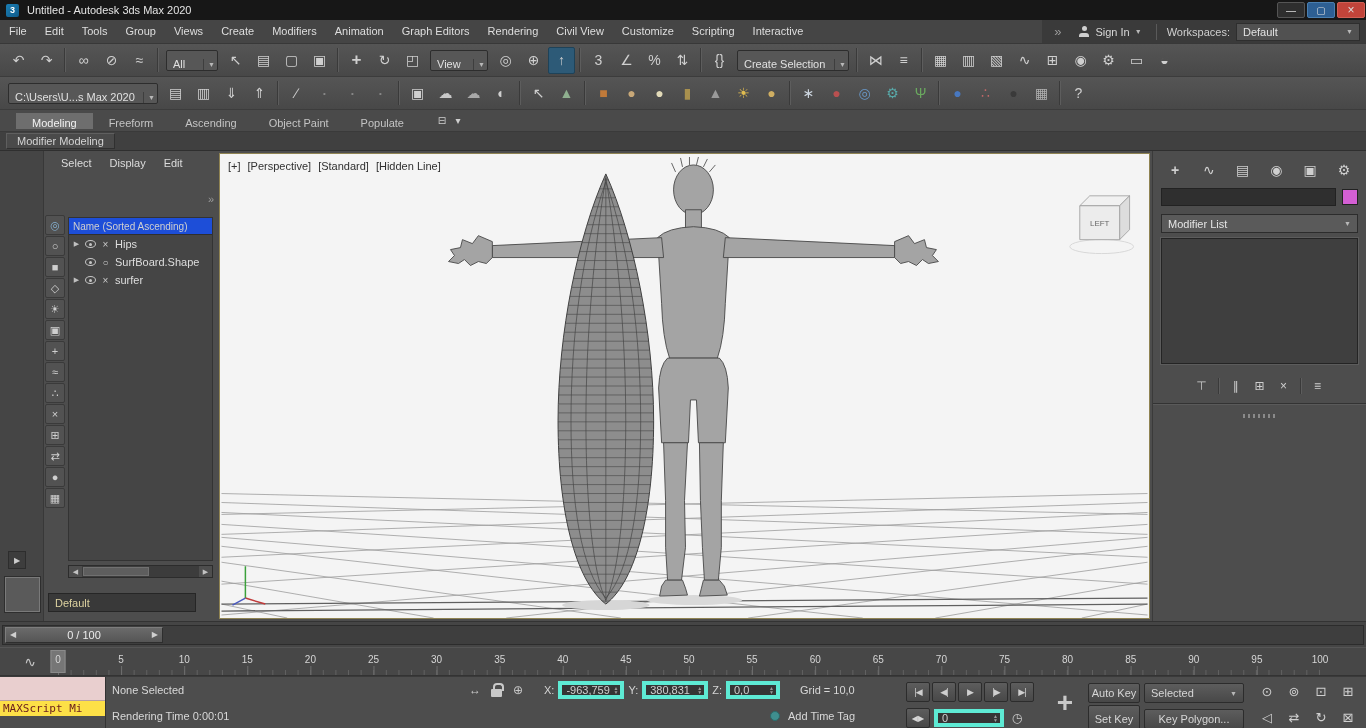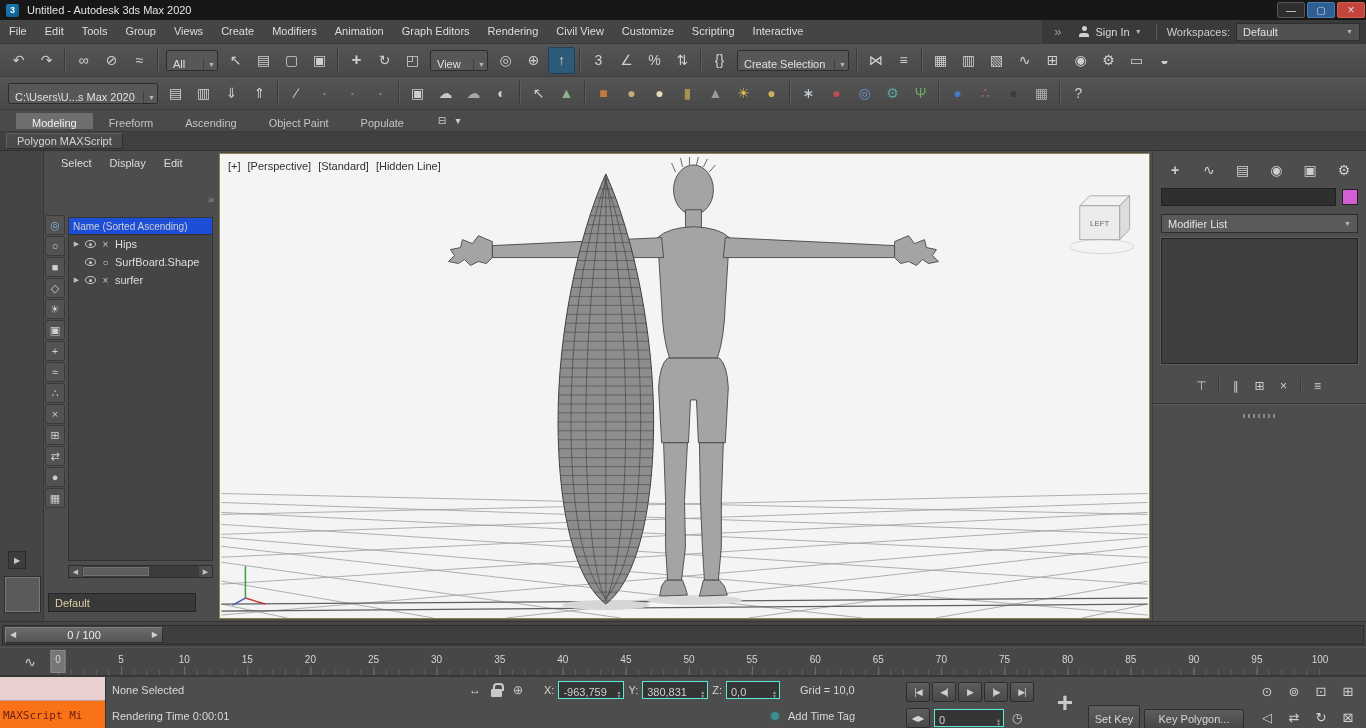--- a/index.html
+++ b/index.html
@@ -109,28 +109,28 @@
   .ruler{position:absolute;left:58px;right:46px;top:0;bottom:0;
     background-image:linear-gradient(90deg,#6d6d6d 1px,transparent 1px),linear-gradient(90deg,#616161 1px,transparent 1px);
     background-size:calc(100%/20) 9px,calc(100%/100) 5px;background-repeat:repeat-x;background-position:left bottom}
   .tick-label{position:absolute;top:6px;transform:translateX(-50%);font-size:10px;color:#d6d6d6}
   .frame-marker{position:absolute;left:0;top:2px;bottom:2px;width:15px;transform:translateX(-50%);background:#767676;border:1px solid #8a8a8a}
 
   
   .statusbar{height:52px;background:#4d4d4d;border-top:1px solid #3a3a3a;position:relative}
   .maxscript{position:absolute;left:0;top:0;width:106px;height:52px;border-right:1px solid #333}
   .maxscript .pink{height:24px;background:#e9cfcf;border-bottom:1px solid #b89f9f}
-  .maxscript .white{height:28px;background:#f97316;color:#6b1d1d;font-family:"DejaVu Sans Mono",monospace;font-size:11px;display:flex;align-items:center;padding:0 3px;white-space:nowrap;overflow:hidden}
+  .maxscript .white{height:15px;background:#fde047;color:#6b1d1d;font-family:"DejaVu Sans Mono",monospace;font-size:11px;display:flex;align-items:center;padding:0 3px;white-space:nowrap;overflow:hidden}
   .sb{position:absolute;height:26px;display:flex;align-items:center;gap:4px}
   .sb-icon{width:18px;height:18px;display:inline-flex;align-items:center;justify-content:center;color:#c9c9c9;font-size:12px}
   .lock-icon{width:11px;height:14px;position:relative;margin:0 3px}
   .lock-icon::before{content:"";position:absolute;left:2px;top:0;width:7px;height:6px;border:2px solid #c9c9c9;border-bottom:none;border-radius:4px 4px 0 0}
   .lock-icon::after{content:"";position:absolute;left:0;top:6px;width:11px;height:8px;background:#c9c9c9;border-radius:1px}
   .coord-label{color:#d4d4d4}
-  .coord-field{width:66px;height:18px;background:#353535;border:1px solid #5eead4;color:#cfcfcf;display:flex;align-items:flex-end;padding:0 2px 0 4px}
+  .coord-field{width:66px;height:18px;background:#353535;border:4px solid #5eead4;color:#cfcfcf;display:flex;align-items:center;padding:0 2px 0 4px}
   .coord-field .val{flex:1;white-space:nowrap;overflow:hidden}
   .spin{display:flex;flex-direction:column;justify-content:center;font-size:5px;color:#9a9a9a;line-height:4px}
   .btn3d{background:linear-gradient(#5d5d5d,#484848);border:1px solid #2c2c2c;border-radius:2px;color:#d6d6d6;display:inline-flex;align-items:center;justify-content:center;font-size:11px}
   .pb-strip{display:flex;gap:2px}
   .pb-strip .tb-btn{width:24px;height:20px;font-size:9px;letter-spacing:-1px;background:linear-gradient(#5d5d5d,#484848);border:1px solid #2c2c2c}
   .bigkey{position:absolute;left:1048px;top:8px;width:34px;height:36px;display:flex;align-items:center;justify-content:center;font-size:28px;font-weight:bold;color:#c9c9c9}
   .nav-strip{display:flex;gap:1px}
   .nav-strip .tb-btn{width:26px;height:24px;font-size:13px}
   .timetag-icon{width:10px;height:10px;border-radius:50%;background:#3f8f8f;border:1px solid #2a6a6a;margin-right:4px}
 </style>
@@ -284,21 +284,21 @@
       <span class="ribbon-tab" data-name="ribbon-tab-selection">Ascending</span>
       <span class="ribbon-tab" data-name="ribbon-tab-object-paint">Object Paint</span>
       <span class="ribbon-tab" data-name="ribbon-tab-populate">Populate</span>
     </span>
   <span class="ribbon-controls" data-name="ribbon-controls">
       <span class="tb-btn" data-name="ribbon-display-icon">⊟</span>
       <span class="tb-btn" data-name="ribbon-minimize-caret-icon">▾</span>
     </span>
 </div>
 <div class="ribbon-panelbar" data-name="ribbon-panelbar">
-  <span class="panel-btn" data-name="polygon-modeling-button">Polygon MAXScript</span>
+  <span class="panel-btn" data-name="polygon-modeling-button">Modifier Modeling</span>
 </div>
 
 <div class="main" data-name="main-area">
 
   <div class="left-region" data-name="left-region">
     <div class="left-strip" data-name="left-dock-strip">
       <div class="flyout-btn" data-name="flyout-arrow-icon">▶</div>
     </div>
     <div class="thumb-box" data-name="viewport-layout-thumbnail"></div>
     <div class="default-field" data-name="layout-default-field">Default</div>
@@ -731,20 +731,27 @@
     <span class="btn3d" style="width:24px;height:20px;font-size:8px" data-name="key-mode-toggle-icon">◀▶</span>
     <span class="coord-field" style="width:70px" data-name="current-frame-field">
         <span class="val">0</span>
         <span class="spin" data-name="spinner-arrows-icon">▲<br>▼</span>
       </span>
     <span class="sb-icon" data-name="time-configuration-icon">◷</span>
   </div>
 
   <div class="bigkey" data-name="set-key-mode-icon">+</div>
 
+  <div class="sb" style="left:1088px;top:3px" data-name="auto-key-area">
+    <span class="btn3d" style="width:52px;height:20px" data-name="auto-key-button">Auto Key</span>
+    <span class="btn3d" style="width:100px;height:20px;justify-content:space-between;padding:0 6px" data-name="key-mode-dropdown">
+      <span data-name="key-mode-value">Selected</span>
+      <span class="caret" data-name="caret-down-icon">▼</span>
+    </span>
+  </div>
   <div class="sb" style="left:1088px;top:29px" data-name="set-key-area">
     <span class="btn3d" style="width:52px;height:28px" data-name="set-key-button">Set Key</span>
     <span class="btn3d" style="width:100px;height:20px" data-name="key-filters-button">Key Polygon...</span>
   </div>
 
   <div class="sb nav-strip" style="left:1254px;top:1px" data-name="viewport-nav-row1">
       <span class="tb-btn" data-name="zoom-icon">⊙</span>
       <span class="tb-btn" data-name="zoom-all-icon">⊚</span>
       <span class="tb-btn" data-name="zoom-extents-icon">⊡</span>
       <span class="tb-btn" data-name="zoom-region-icon">⊞</span>

